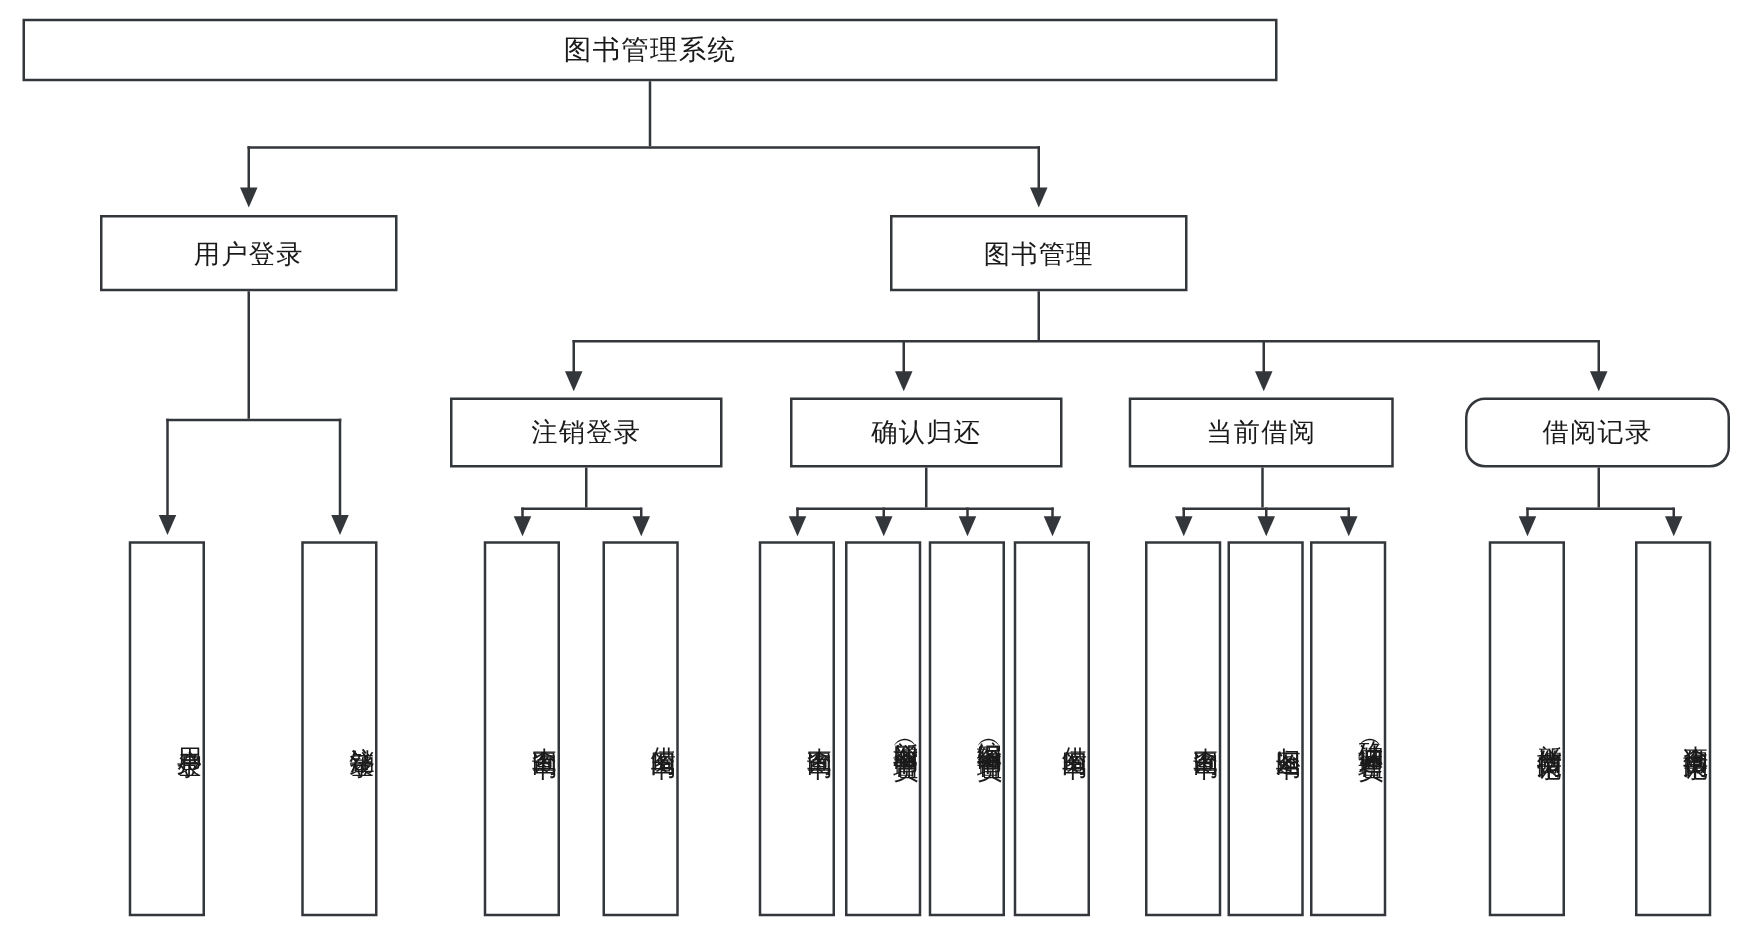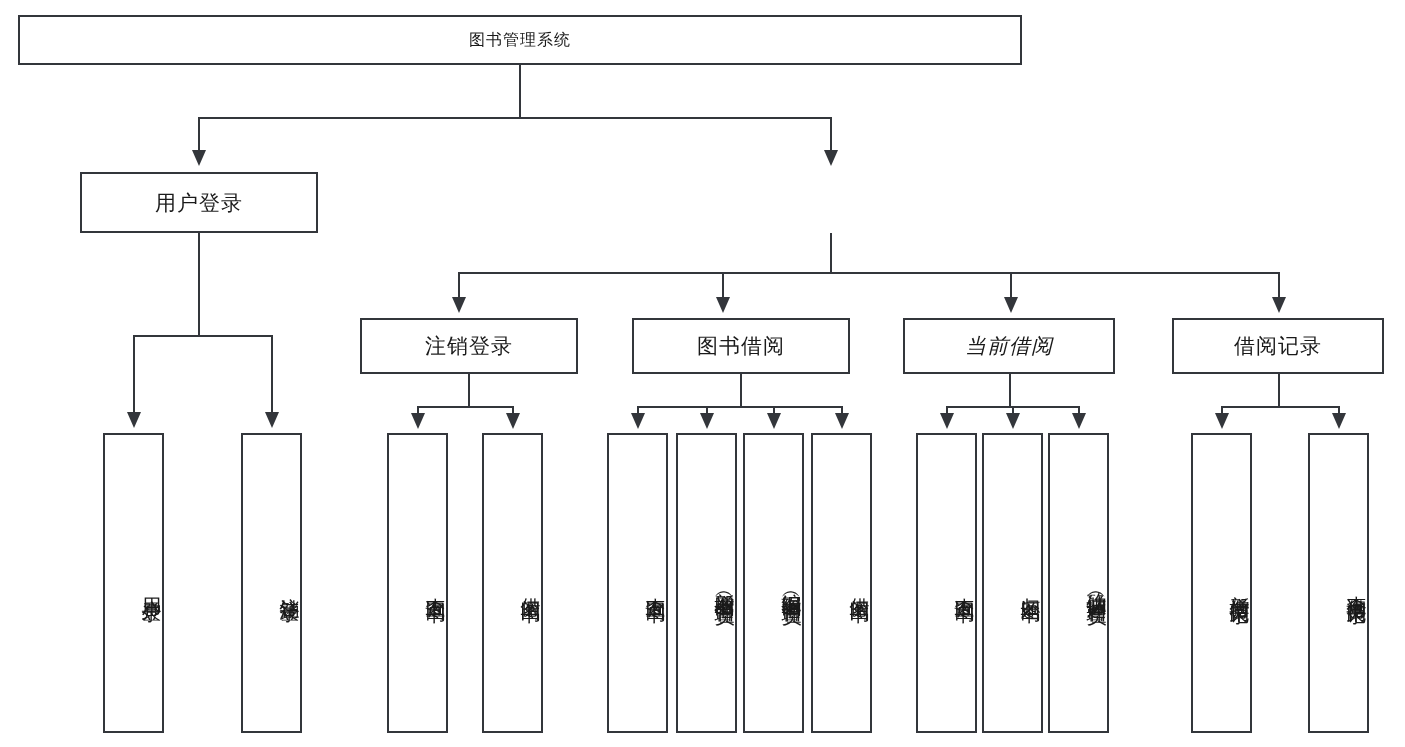--- a/index.html
+++ b/index.html
@@ -38,21 +38,21 @@
     letter-spacing: 2px;
     line-height: 1.05;
     padding-top: 6px;
     align-items: flex-start;
     justify-content: center;
   }
   .node.v.top {
     align-items: flex-start;
   }
   #root-node {
-    font-size: 16px;
+    font-size: 22px;
   }
   .edge {
     position: absolute;
     background: #33363b;
   }
   .edge.v { width: 2px; }
   .edge.h { height: 2px; }
   .arrow {
     position: absolute;
     width: 0;
@@ -83,20 +83,21 @@
   <div class="edge h" style="left:198px; top:117px; width:634px; height:2px;"></div>
 
   <div class="edge v" style="left:198px; top:117px; width:2px; height:36px;"></div>
   <div class="arrow" style="left:192px; top:150px;"></div>
 
   <div class="edge v" style="left:830px; top:117px; width:2px; height:36px;"></div>
   <div class="arrow" style="left:824px; top:150px;"></div>
 
   <div class="node h" style="left:80px; top:172px; width:238px; height:61px;">用户登录</div>
 
+  <div class="node h" style="left:712px; top:172px; width:238px; height:61px;">图书管理</div>
 
   <div class="edge v" style="left:198px; top:233px; width:2px; height:102px;"></div>
   <div class="edge h" style="left:133px; top:335px; width:140px; height:2px;"></div>
   <div class="edge v" style="left:133px; top:335px; width:2px; height:80px;"></div>
   <div class="arrow" style="left:127px; top:412px;"></div>
   <div class="edge v" style="left:271px; top:335px; width:2px; height:80px;"></div>
   <div class="arrow" style="left:265px; top:412px;"></div>
 
   <div class="edge v" style="left:830px; top:233px; width:2px; height:39px;"></div>
   <div class="edge h" style="left:458px; top:272px; width:822px; height:2px;"></div>
@@ -104,25 +105,25 @@
   <div class="arrow" style="left:452px; top:297px;"></div>
   <div class="edge v" style="left:722px; top:272px; width:2px; height:28px;"></div>
   <div class="arrow" style="left:716px; top:297px;"></div>
   <div class="edge v" style="left:1010px; top:272px; width:2px; height:28px;"></div>
   <div class="arrow" style="left:1004px; top:297px;"></div>
   <div class="edge v" style="left:1278px; top:272px; width:2px; height:28px;"></div>
   <div class="arrow" style="left:1272px; top:297px;"></div>
 
   <div class="node h" style="left:360px; top:318px; width:218px; height:56px;">注销登录</div>
 
-  <div class="node h" style="left:632px; top:318px; width:218px; height:56px;">图书借阅</div>
+  <div class="node h" style="left:632px; top:318px; width:218px; height:56px;">确认归还</div>
 
-  <div class="node h" style="left:903px; top:318px; width:212px; height:56px;font-style:italic;">当前借阅</div>
+  <div class="node h" style="left:903px; top:318px; width:212px; height:56px;">当前借阅</div>
 
-  <div class="node h" style="left:1172px; top:318px; width:212px; height:56px;">借阅记录</div>
+  <div class="node h" style="left:1172px; top:318px; width:212px; height:56px;border-radius:16px;">借阅记录</div>
 
   <div class="edge v" style="left:468px; top:374px; width:2px; height:32px;"></div>
   <div class="edge h" style="left:417px; top:406px; width:96px; height:2px;"></div>
   <div class="edge v" style="left:417px; top:406px; width:2px; height:12px;"></div>
   <div class="arrow" style="left:411px; top:413px;"></div>
   <div class="edge v" style="left:512px; top:406px; width:2px; height:12px;"></div>
   <div class="arrow" style="left:506px; top:413px;"></div>
 
   <div class="edge v" style="left:740px; top:374px; width:2px; height:32px;"></div>
   <div class="edge h" style="left:637px; top:406px; width:206px; height:2px;"></div>

